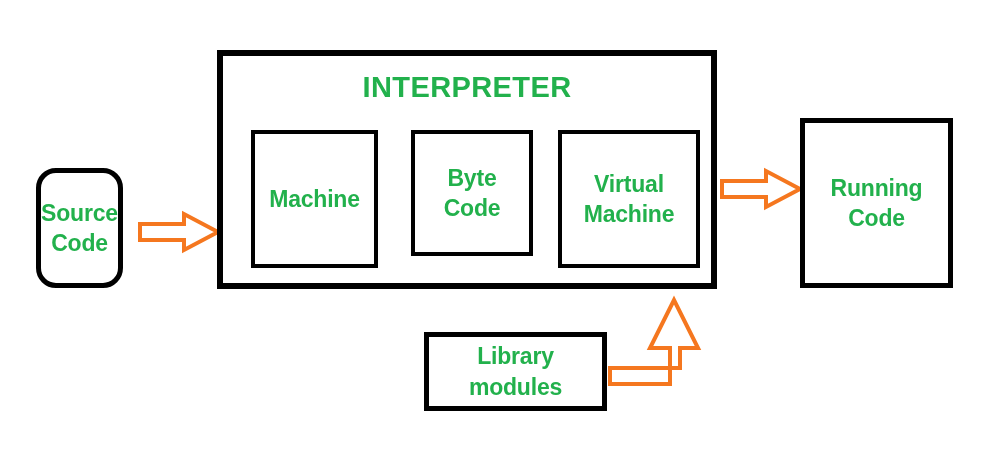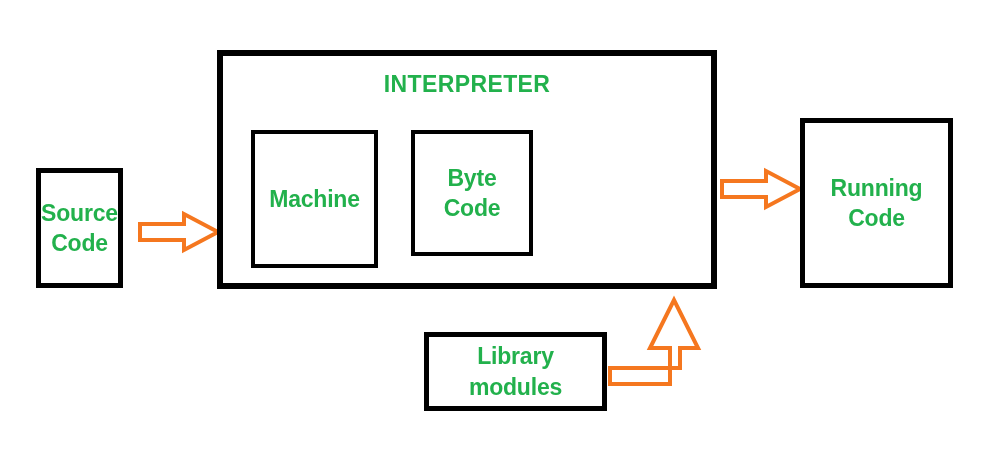--- a/index.html
+++ b/index.html
@@ -48,27 +48,27 @@
     border-width: 6px;
   }
   #interpreter-title {
     position: absolute;
     left: 0;
     right: 0;
     top: 15px;
     text-align: center;
     color: #22b14c;
     font-weight: bold;
-    font-size: 23px;
+    font-size: 29px;
     letter-spacing: 0.4px;
   }
   #compiler-box  { left: 251px; top: 130px; width: 127px; height: 138px; }
   #bytecode-box  { left: 411px; top: 130px; width: 122px; height: 126px; }
   #vm-box        { left: 558px; top: 130px; width: 142px; height: 138px; }
-  #source-code-box   { left: 36px;  top: 168px; width: 87px;  height: 120px; }
+  #source-code-box   { left: 36px;  top: 168px; width: 87px;  height: 120px; border-radius: 20px; }
   #running-code-box  { left: 800px; top: 118px; width: 153px; height: 170px; }
   #library-box       { left: 424px; top: 332px; width: 183px; height: 79px; }
 
   .arrow-svg {
     position: absolute;
     overflow: visible;
   }
   #arrow-source-to-interpreter { left: 138px; top: 212px; }
   #arrow-interpreter-to-running { left: 720px; top: 169px; }
   #arrow-library-to-interpreter { left: 608px; top: 296px; }
@@ -100,20 +100,24 @@
 
   <div class="node-box thin" id="compiler-box">
     <span class="node-label">Machine</span>
   </div>
 
   <div class="node-box thin" id="bytecode-box">
     <span class="node-label">Byte
 Code</span>
   </div>
 
+  <div class="node-box thin" id="vm-box">
+    <span class="node-label">Virtual
+Machine</span>
+  </div>
 
   <svg class="arrow-svg" id="arrow-interpreter-to-running" width="82" height="40" viewBox="0 0 82 40">
     <path class="arrow-path" d="M 2 12 L 46 12 L 46 2 L 80 20 L 46 38 L 46 28 L 2 28 Z"></path>
   </svg>
 
   <div class="node-box" id="running-code-box">
     <span class="node-label">Running
 Code</span>
   </div>
 

